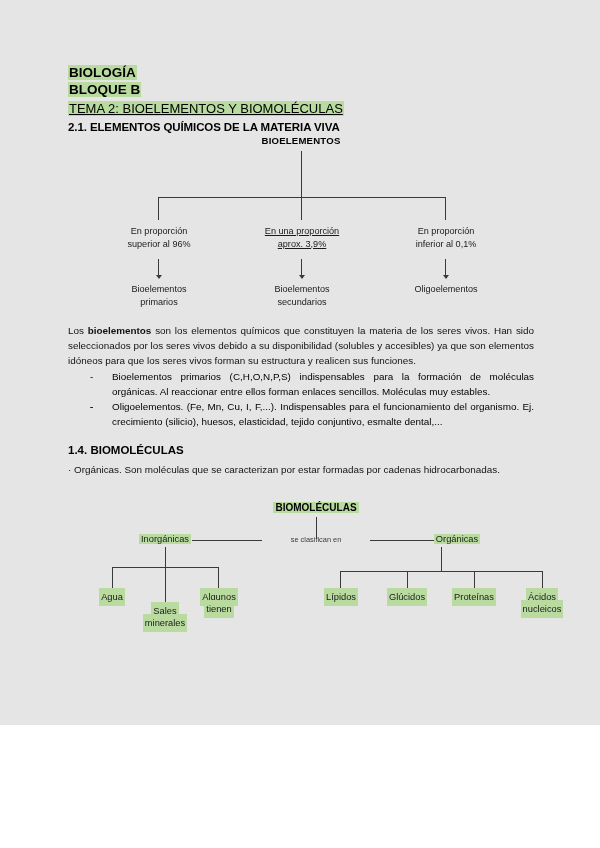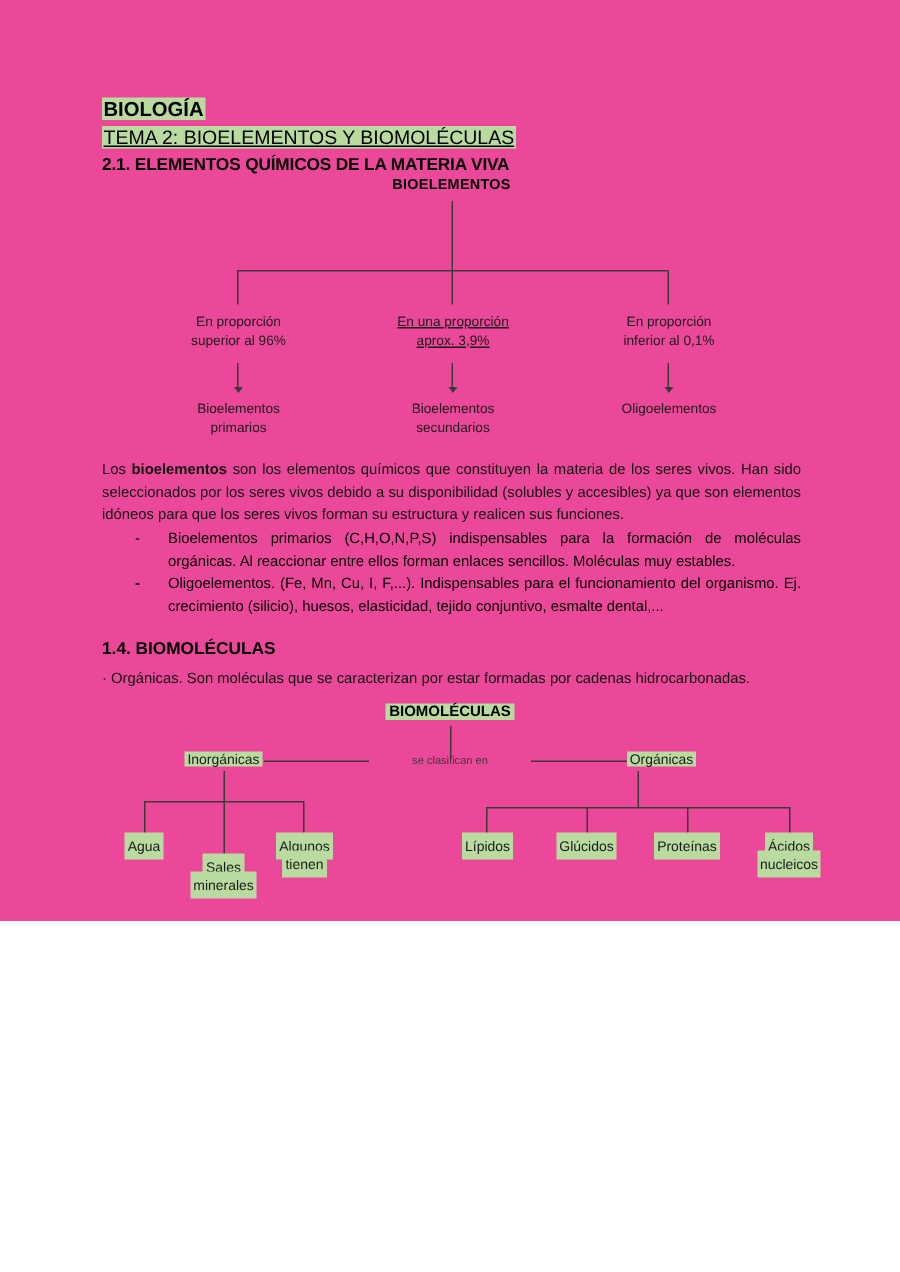--- a/index.html
+++ b/index.html
@@ -7,22 +7,22 @@
     padding: 0;
     background: #ffffff;
   }
   body {
     font-family: "Liberation Sans", sans-serif;
     color: #000000;
   }
   #page {
     position: relative;
     width: 600px;
-    height: 614px;
-    background: #ec4899;
+    height: 725px;
+    background: #e5e5e5;
     overflow: hidden;
     box-sizing: border-box;
     padding: 0;
   }
   .content {
     position: absolute;
     left: 68px;
     top: 64px;
     width: 466px;
   }
@@ -131,21 +131,21 @@
     border-left: 3px solid transparent;
     border-right: 3px solid transparent;
     border-top: 4px solid #3a3a3a;
   }
 
   
   .diagram2 {
     position: relative;
     width: 466px;
     height: 148px;
-    margin: 0;
+    margin: 16px;
   }
   .d2-label {
     position: absolute;
     font-size: 9.3px;
     line-height: 12.5px;
     text-align: center;
     color: #1a1a1a;
     white-space: nowrap;
   }
   .d2-label .hl { padding: 0 2px; }
@@ -177,20 +177,23 @@
   .spacer-4 { height: 4px; }
 </style>
 </head>
 <body>
 
 <div id="page">
   <div class="content">
 
     <div class="title-line">
       <span class="hl">BIOLOGÍA</span>
+    </div>
+    <div class="title-line">
+      <span class="hl">BLOQUE B</span>
     </div>
     <div class="tema-line">
       <span class="hl">TEMA 2: BIOELEMENTOS Y BIOMOLÉCULAS</span>
     </div>
     <div class="sec-head">2.1. ELEMENTOS QUÍMICOS DE LA MATERIA VIVA</div>
 
     <div class="diagram1">
       <div class="d1-title">BIOELEMENTOS</div>
 
       <div class="vline" style="left:233px; top:16px; height:46px;"></div>

